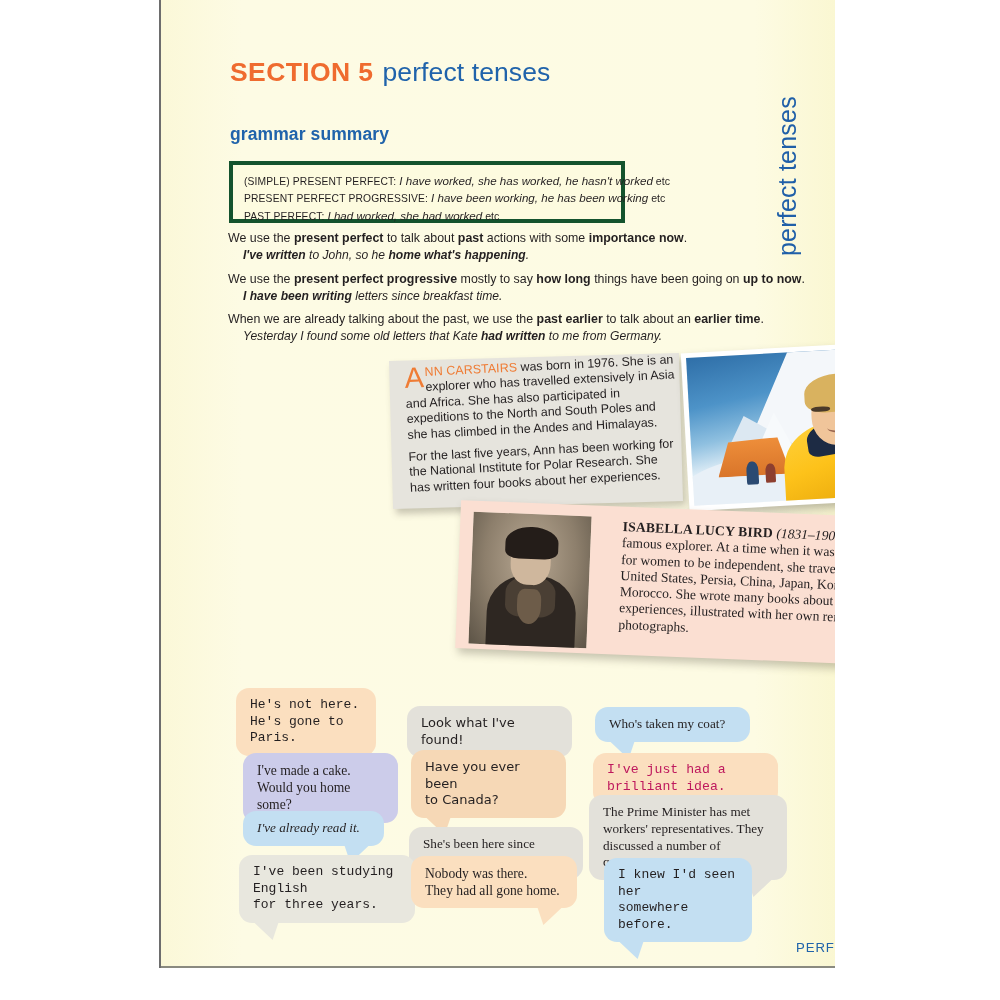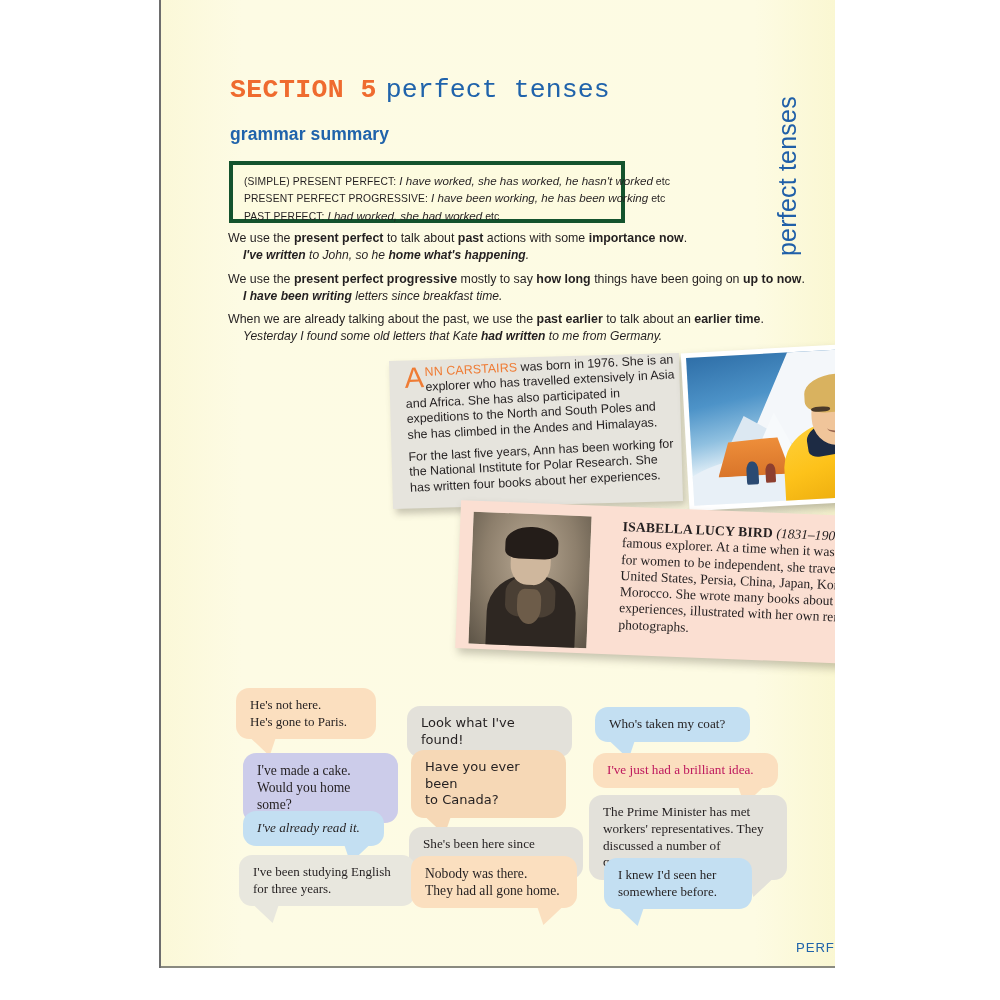--- a/index.html
+++ b/index.html
@@ -65,23 +65,22 @@
     writing-mode: vertical-rl;
     transform: rotate(180deg);
     white-space: nowrap;
     text-align: left;
   }
 
   
   #heading-row {
     position: absolute;
     left: 69px;
-    top: 75px;
+    top: 57px;
     white-space: nowrap;
-    font-family: Liberation Mono, monospace;
   }
   .section-num {
     color: #ef6b2f;
     font-size: 26.5px;
     font-weight: bold;
     letter-spacing: 0.4px;
   }
   .section-title {
     color: #2063ab;
     font-size: 26.5px;
@@ -413,21 +412,21 @@
   
   .tail-dr {
     right: 16px;
     bottom: -17px;
     border-left: 14px solid transparent;
     border-right: 14px solid transparent;
     border-top: 20px solid currentColor;
     transform: skewX(-20deg);
   }
 
-  .f-sans { font-family: Liberation Serif, serif; }
+  .f-sans { font-family: Liberation Mono, monospace; }
   .f-serif { font-family: "Liberation Serif", serif; }
   .f-dvsans { font-family: "DejaVu Sans", sans-serif; }
   .f-italic { font-style: italic; }
 
   
   #footer {
     position: absolute;
     left: 635px;
     top: 938px;
     white-space: nowrap;

